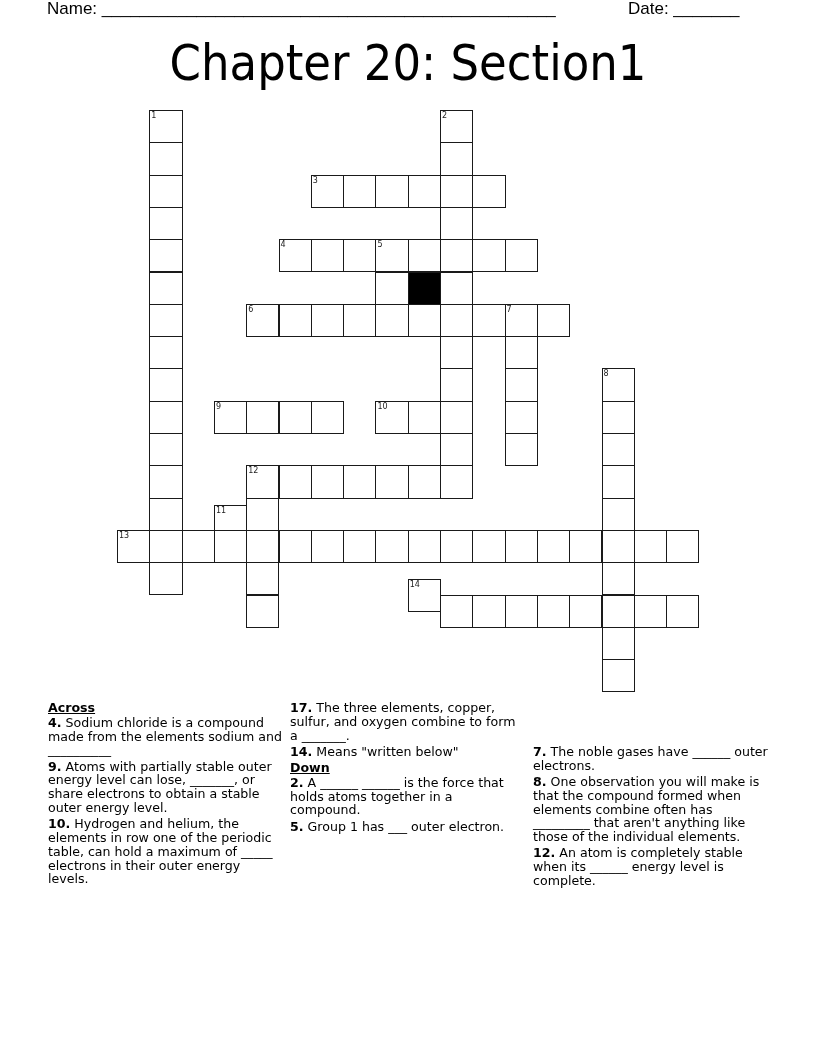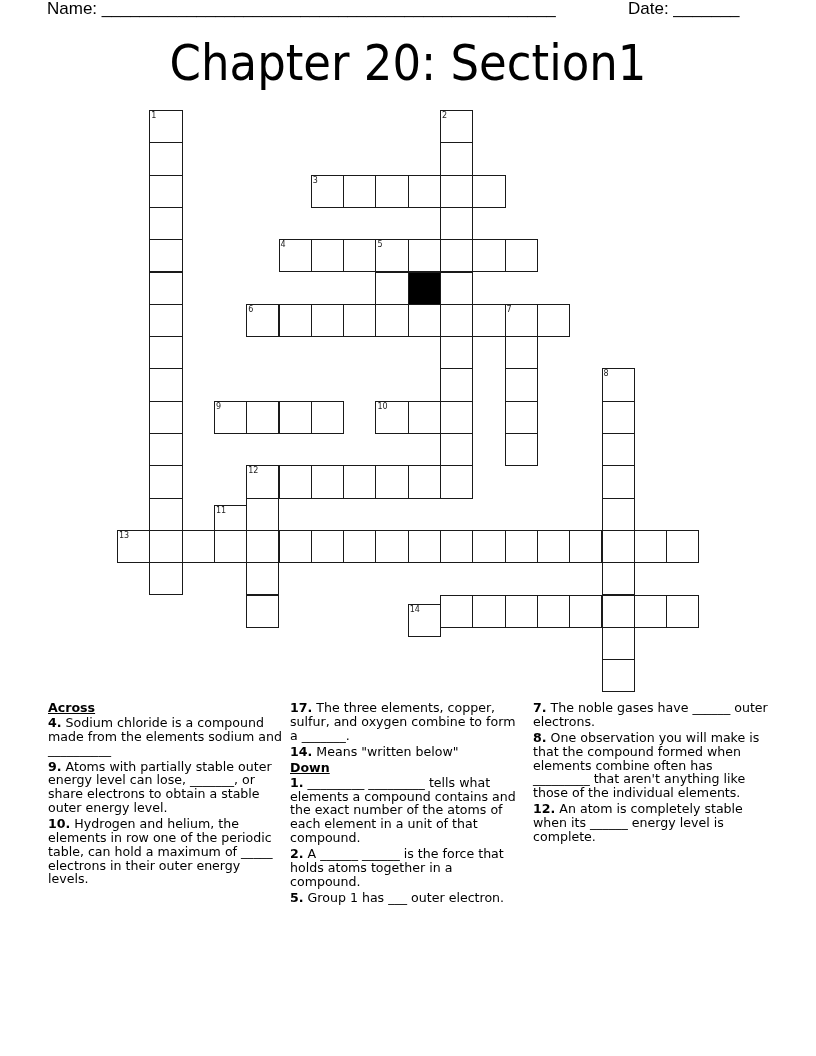--- a/index.html
+++ b/index.html
@@ -7,21 +7,21 @@
   .header-line { position: absolute; top: 0; left: 47px; font-family: "Liberation Sans", sans-serif; font-size: 17px; line-height: 18px; white-space: pre; }
   .header-date { position: absolute; top: 0; left: 628px; font-family: "Liberation Sans", sans-serif; font-size: 17px; line-height: 18px; white-space: pre; }
   .title { position: absolute; top: 32px; left: 0; width: 816px; text-align: center; font-family: "DejaVu Sans", sans-serif; font-size: 50px; line-height: 62px; letter-spacing: 0px; transform: scaleX(0.9); transform-origin: center; }
   #grid { position: absolute; left: 0; top: 0; width: 816px; height: 700px; }
   .cell { position: absolute; box-sizing: border-box; width: 33.3px; height: 33.3px; border: 1.6px solid #1a1a1a; background: #fff; }
   .cell.black { background: #000; }
   .cell .num { position: absolute; top: 0px; left: 1px; font-family: "DejaVu Sans", sans-serif; font-size: 8px; line-height: 9px; color: #222; }
   .clues { position: absolute; top: 701px; font-size: 12.6px; line-height: 13.8px; }
   .col1 { left: 48px; width: 236px; }
   .col2 { left: 290px; width: 236px; }
-  .col3 { left: 533px; width: 236px; }
+  .col3 { left: 533px; width: 236px; margin-top: 44px; }
   .clue { margin-bottom: 2.4px; }
   .clue b { font-weight: bold; }
   .section-head { font-weight: bold; text-decoration: underline; margin-bottom: 1px; }
 </style>
 </head>
 <body>
 
 <div class="header-line">Name: ________________________________________________</div>
 <div class="header-date">Date: _______</div>
 
@@ -142,21 +142,21 @@
     <div class="cell" style="left: 343.1px; top: 529.9px;"></div>
     <div class="cell" style="left: 375.4px; top: 529.9px;"></div>
     <div class="cell" style="left: 407.7px; top: 529.9px;"></div>
     <div class="cell" style="left: 440px; top: 529.9px;"></div>
     <div class="cell" style="left: 472.3px; top: 529.9px;"></div>
     <div class="cell" style="left: 504.6px; top: 529.9px;"></div>
     <div class="cell" style="left: 536.9px; top: 529.9px;"></div>
     <div class="cell" style="left: 569.2px; top: 529.9px;"></div>
     <div class="cell" style="left: 633.8px; top: 529.9px;"></div>
     <div class="cell" style="left: 666.1px; top: 529.9px;"></div>
-    <div class="cell" style="left: 407.7px; top: 604px;">
+    <div class="cell" style="left: 407.7px; top: 579px;">
       <span class="num">14</span>
     </div>
     <div class="cell" style="left: 440px; top: 594.5px;"></div>
     <div class="cell" style="left: 472.3px; top: 594.5px;"></div>
     <div class="cell" style="left: 504.6px; top: 594.5px;"></div>
     <div class="cell" style="left: 536.9px; top: 594.5px;"></div>
     <div class="cell" style="left: 569.2px; top: 594.5px;"></div>
     <div class="cell" style="left: 633.8px; top: 594.5px;"></div>
     <div class="cell" style="left: 666.1px; top: 594.5px;"></div>
     <div class="cell black" style="left: 407.7px; top: 271.5px;"></div>
@@ -166,21 +166,20 @@
   <div class="section-head">Across</div>
   <div class="clue"><b>4.</b><span> Sodium chloride is a compound made from the elements sodium and __________</span></div>
   <div class="clue"><b>9.</b><span> Atoms with partially stable outer energy level can lose, _______, or share electrons to obtain a stable outer energy level.</span></div>
   <div class="clue"><b>10.</b><span> Hydrogen and helium, the elements in row one of the periodic table, can hold a maximum of _____ electrons in their outer energy levels.</span></div>
 </div>
 
 <div class="clues col2">
   <div class="clue"><b>17.</b><span> The three elements, copper, sulfur, and oxygen combine to form a _______.</span></div>
   <div class="clue"><b>14.</b><span> Means "written below"</span></div>
   <div class="section-head">Down</div>
-  <div class="clue"><b>1.</b><span> _________ _________ tells what elements a compound contains and the exact number of the atoms of each element in a unit of that compound.</span></div>
   <div class="clue"><b>2.</b><span> A ______ ______ is the force that holds atoms together in a compound.</span></div>
   <div class="clue"><b>5.</b><span> Group 1 has ___ outer electron.</span></div>
 </div>
 
 <div class="clues col3">
   <div class="clue"><b>7.</b><span> The noble gases have ______ outer electrons.</span></div>
   <div class="clue"><b>8.</b><span> One observation you will make is that the compound formed when elements combine often has _________ that aren't anything like those of the individual elements.</span></div>
   <div class="clue"><b>12.</b><span> An atom is completely stable when its ______ energy level is complete.</span></div>
 </div>
 

